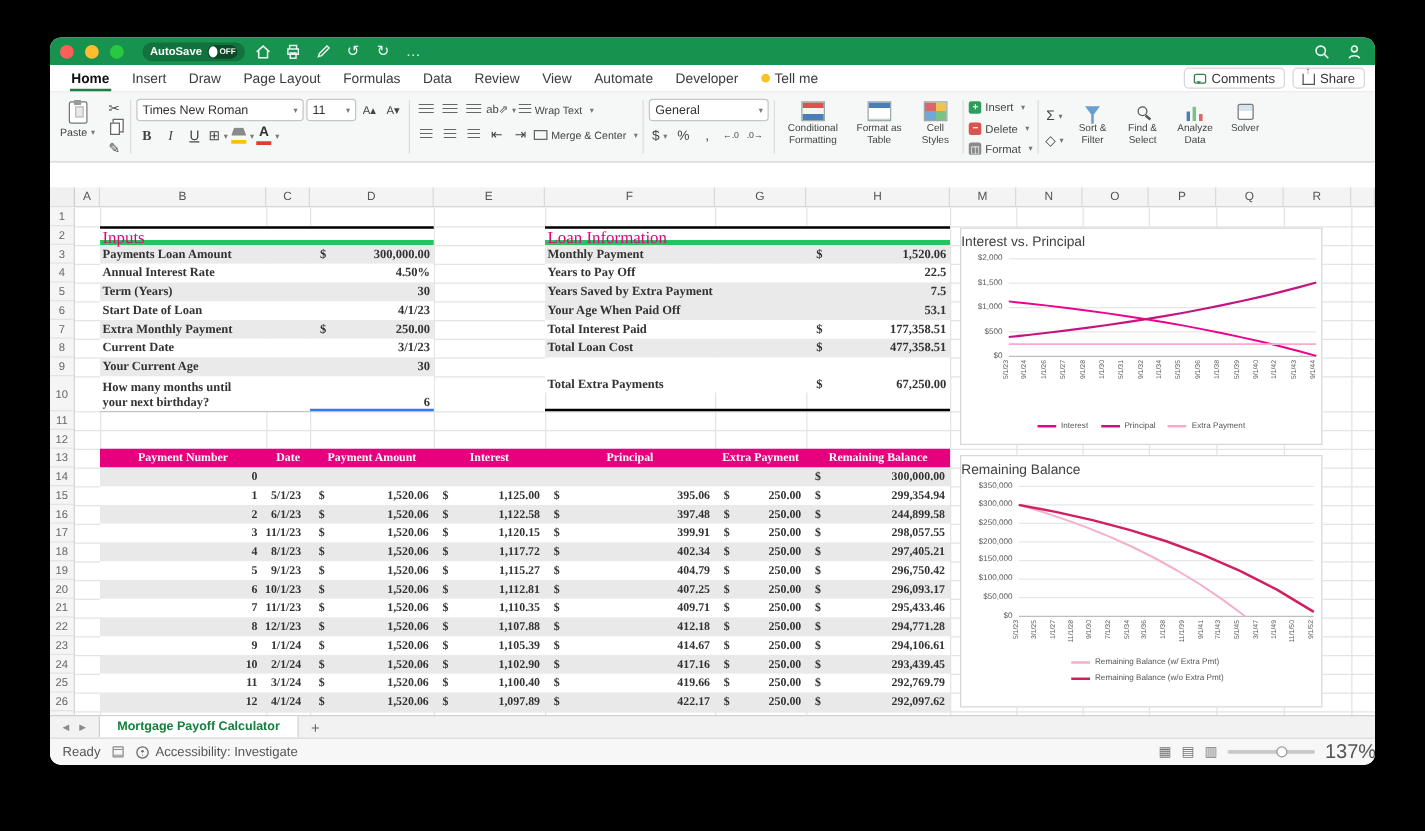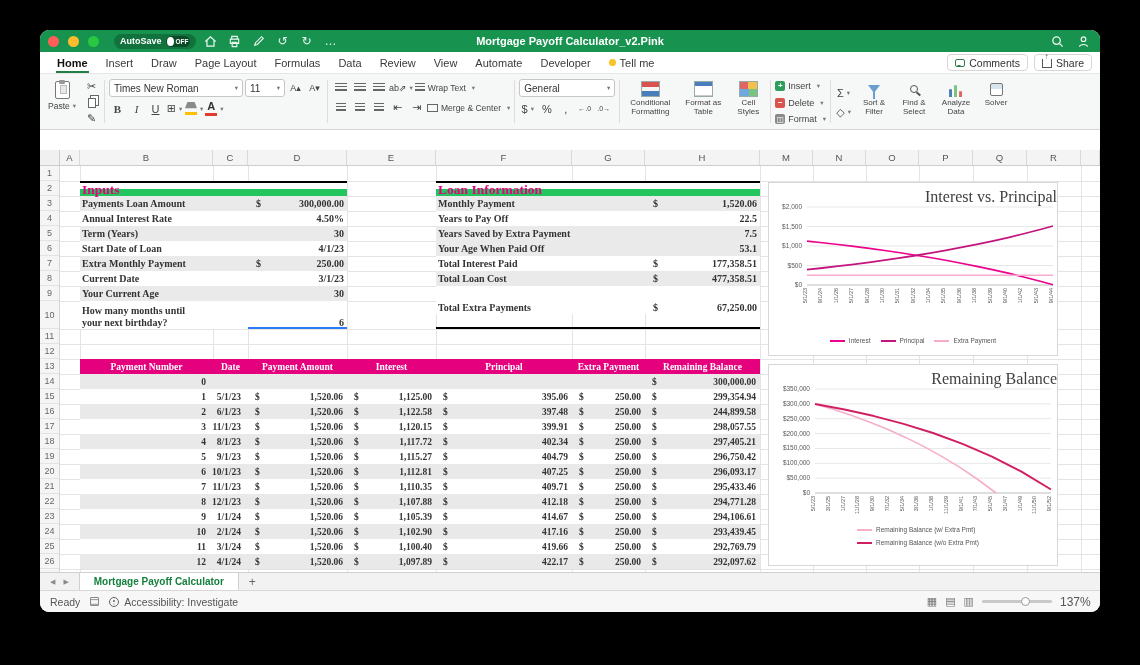--- a/index.html
+++ b/index.html
@@ -84,41 +84,41 @@
 .colcell{border-right:1px solid #D9D9D9;display:flex;align-items:center;justify-content:center;height:100%}
 .corner{width:20px;border-right:1px solid #CDCDCD;background:#F0F0F0}
 .sheet{position:absolute;left:0;top:136px;width:100%;height:406px;background:#fff;overflow:hidden}
 .gutter{position:absolute;left:0;top:0;width:20px;height:100%;background:#F5F5F5;border-right:1px solid #D5D5D5;z-index:2}
 .rownum{font-size:9px;color:#666;text-align:center;border-bottom:1px solid #E3E3E3}
 .vline{position:absolute;top:0;width:1px;height:100%;background:#E4E4E4}
 .hline{position:absolute;left:20px;right:0;height:1px;background:#E4E4E4}
 
 
 .section{position:absolute;background:transparent;z-index:3;font-family:"Liberation Serif","DejaVu Serif",serif}
-.sec-title{height:15px;font-weight:700;font-size:13.5px;line-height:14px;padding-left:2px;border-top:2px solid #000;border-bottom:7px solid #22c55e;background:#fff}
+.sec-title{height:15px;font-weight:400;font-size:13.5px;line-height:14px;padding-left:2px;border-top:2px solid #000;border-bottom:4px solid #22c55e;background:#fff}
 .sec-row{display:flex;height:15px;align-items:center;font-weight:700;font-size:10px;background:#fff}
 .sec-row.shade{background:#EAEAEA}
 .sec-row.tall{height:28px;align-items:flex-end}
 .sec-row.tall .sec-label,.sec-row.tall .sec-value{padding-bottom:1px}
 .sec-label{flex:1;padding-left:2px;white-space:pre-line;line-height:1.15}
 .sec-value{display:flex;justify-content:space-between;padding:0 3px 0 8px}
 .sec-bottom{border-bottom:2px solid #000}
 .blueline{box-shadow:inset 0 -2px 0 #2E7BF6}
 .ptable{position:absolute;z-index:3;font-family:"Liberation Serif","DejaVu Serif",serif}
 .prow{display:flex;height:15px;background:#fff}
 .prow.shade{background:#E9E9E9}
 .phead{color:#fff;font-weight:700}
 .phead .pcell{justify-content:center;font-size:9.5px}
 .pcell{display:flex;align-items:center;font-weight:700;font-size:9.5px;white-space:nowrap}
 .pcell.txt-r{justify-content:flex-end;padding-right:7px}
 .pcell.money{justify-content:space-between;padding:0 4px 0 7px}
 
 
 .chartcard{position:absolute;background:#fff;border:1px solid #D7D7D7;z-index:4}
-.ctitle{position:absolute;left:0;right:0;top:5px;text-align:right;font-size:16px;color:#404040;font-family:Liberation Serif, serif}
+.ctitle{position:absolute;left:0;right:0;top:5px;text-align:left;font-size:11px;color:#404040;font-family:Liberation Sans, sans-serif}
 .ytick{position:absolute;font-size:6.5px;color:#595959;white-space:nowrap}
 .xtick{position:absolute;writing-mode:vertical-rl;transform:rotate(180deg);font-size:5.5px;color:#595959;line-height:1}
 .legend-row{position:absolute;left:0;right:0;display:flex;justify-content:center;gap:10px;align-items:center}
 .lg-item{display:flex;align-items:center;gap:4px}
 .lg-item.stack{position:absolute}
 .sw{width:15px;height:2px}
 .lg-lab{font-size:6.5px;color:#555;white-space:nowrap}
 
 
 .tabbar{position:absolute;left:0;top:542px;width:100%;height:18px;background:#F2F2F2;border-top:1px solid #D0D0D0;display:flex;align-items:stretch}
@@ -128,21 +128,21 @@
 
 
 .statusbar{position:absolute;left:0;top:560px;width:100%;height:22px;background:#F7F7F7;border-top:1px solid #D8D8D8;display:flex;align-items:center;padding:0 10px;font-size:10.5px;color:#555;gap:10px}
 .selic{width:9px;height:9px;border:1.2px solid #888;border-radius:1px;background:linear-gradient(#888 0 1px,transparent 1px) center/100% 4.5px}
 .accic{width:10px;height:10px;border:1.2px solid #666;border-radius:50%;position:relative}
 .accic:after{content:"";position:absolute;left:3px;top:2px;width:2px;height:2px;border-radius:50%;background:#666;box-shadow:0 3px 0 -0.5px #666}
 .statusbar .right{margin-left:auto;display:flex;align-items:center;gap:8px}
 .viewic{font-size:11px;color:#777}
 .ztrack{width:70px;height:3px;background:#C9C9C9;border-radius:2px;position:relative}
 .zknob{position:absolute;top:-3.5px;left:55%;width:9px;height:9px;border-radius:50%;background:#FDFDFD;border:1px solid #999}
-.zlabel{font-size:12px;color:#555;width:30px}
+.zlabel{font-size:16px;color:#555;width:30px}
 </style>
 </head>
 <body>
 
 <div class="window">
 
   <div class="titlebar" id="titlebar" style="background: rgb(23, 147, 79);">
     <span class="tl r"></span>
     <span class="tl y"></span>
     <span class="tl g"></span>
@@ -164,21 +164,20 @@
         </svg>
     </span>
     <span class="tbicon">
       <svg width="12" height="12" viewBox="0 0 14 14" fill="none" stroke="currentColor" stroke-width="1.3">
           <path d="M2 12 L3 9 L10 2 L12 4 L5 11 Z"></path>
         </svg>
     </span>
     <span class="tbicon">↺</span>
     <span class="tbicon">↻</span>
     <span class="tbicon">…</span>
-    <div class="wtitle">Mortgage Payoff Calculator_v2.Pink</div>
     <div class="right">
       <span class="tbicon">
         <svg width="13" height="13" viewBox="0 0 14 14" fill="none" stroke="currentColor" stroke-width="1.4">
             <circle cx="6" cy="6" r="4"></circle>
             <path d="M9.2 9.2 L12.5 12.5"></path>
           </svg>
       </span>
       <span class="tbicon">
         <svg width="13" height="13" viewBox="0 0 14 14" fill="none" stroke="currentColor" stroke-width="1.3">
             <circle cx="7" cy="4.5" r="2.5"></circle>

